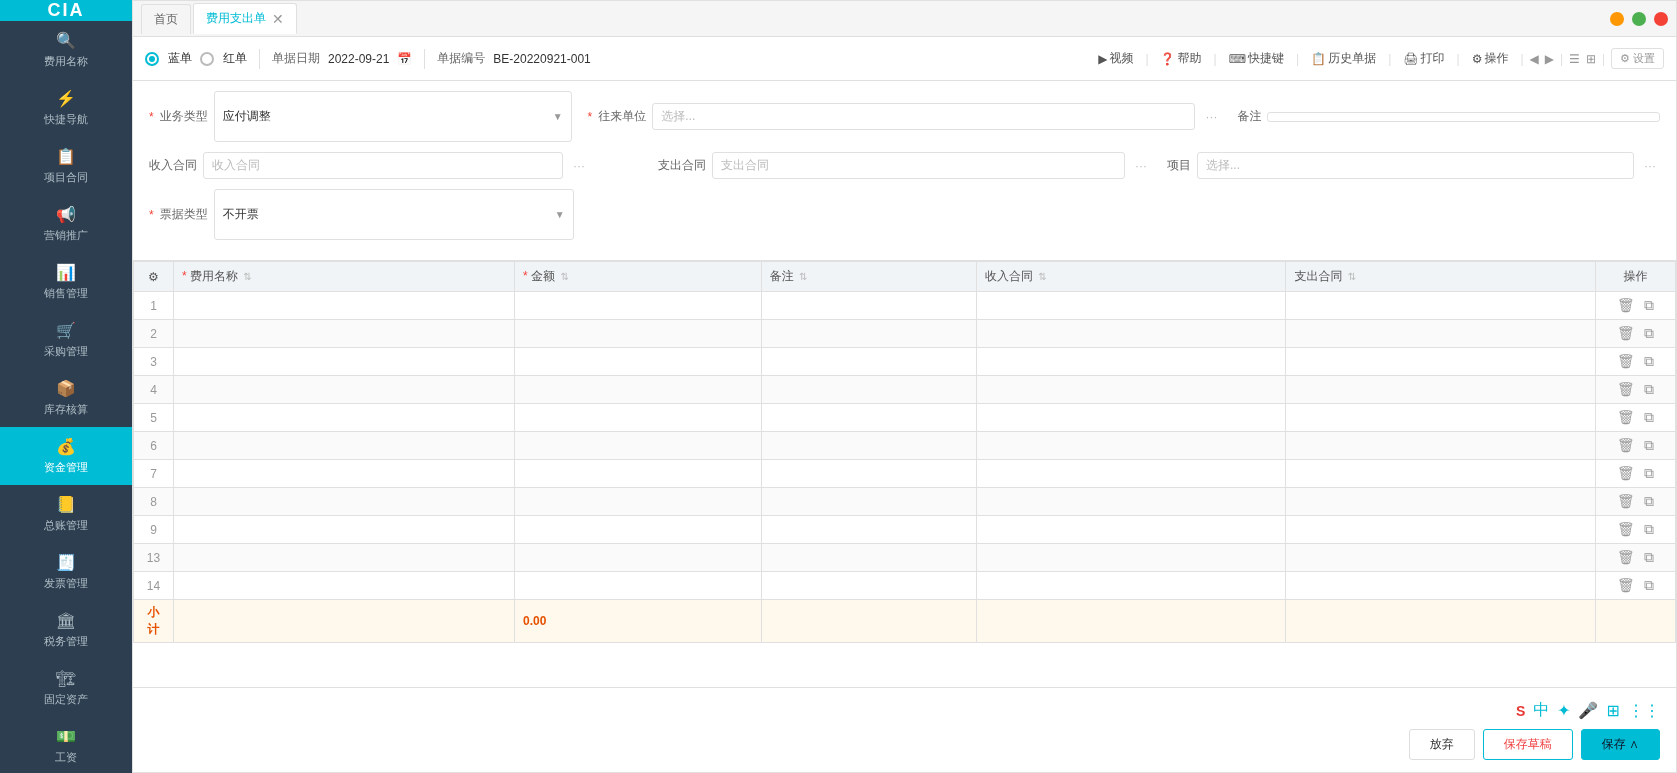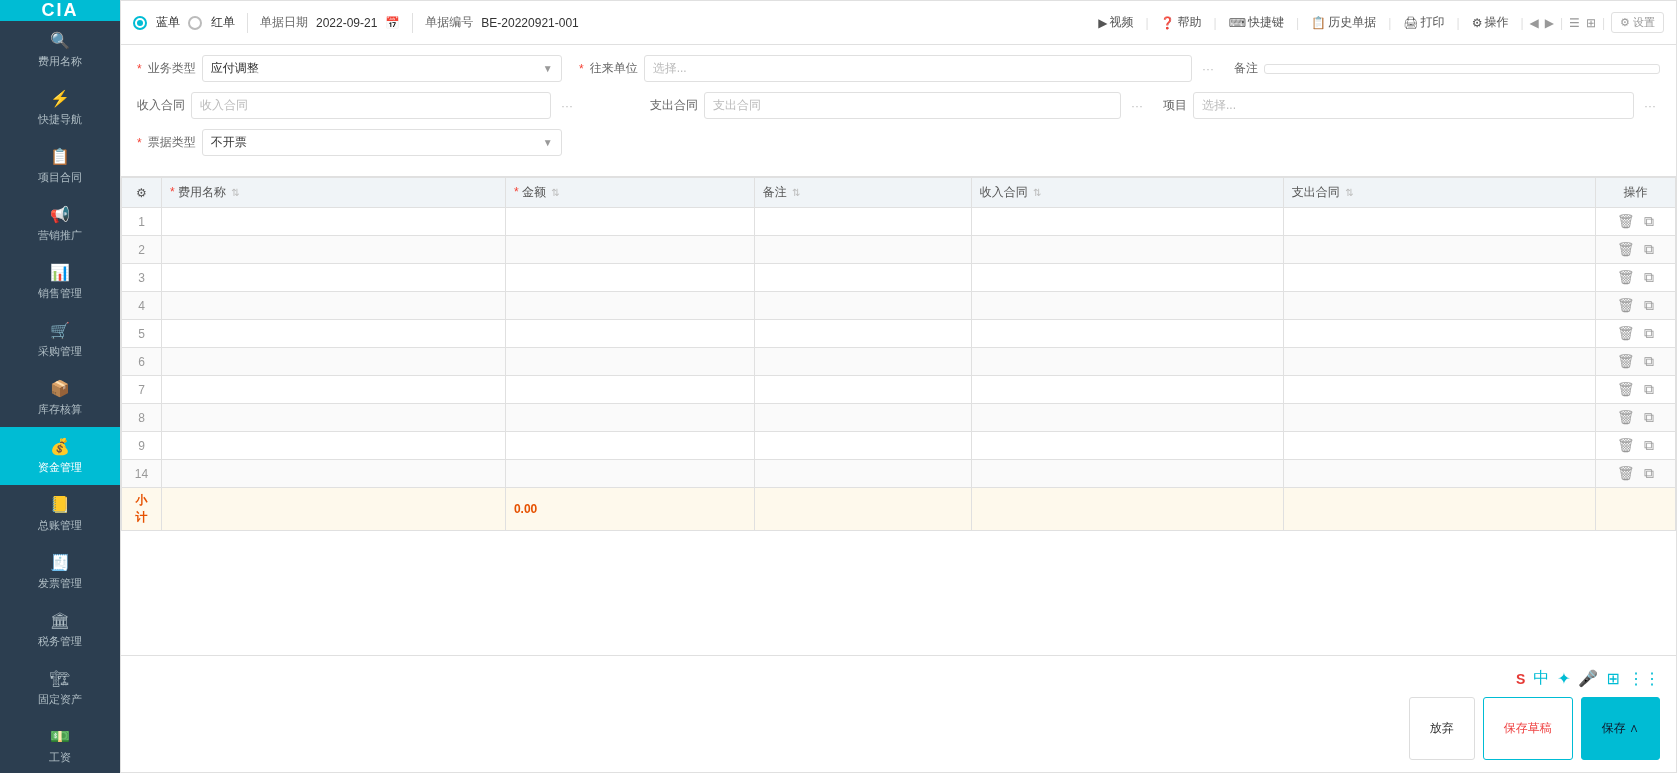--- a/index.html
+++ b/index.html
@@ -2,21 +2,21 @@
 <html><head>
   <meta charset="utf-8">
   <style>
     * { box-sizing: border-box; margin: 0; padding: 0; }
     body { font-family: 'Microsoft YaHei', Arial, sans-serif; font-size: 12px; background: #f0f2f5; color: #333; overflow: hidden; }
 
     
     .app-container { display: flex; height: 773px; width: 1677px; }
 
     
-    .sidebar { width: 120px; background: #2c3e50; display: flex; flex-direction: column; color: #fff; flex-shrink: 0; }
+    .sidebar { width: 132px; background: #2c3e50; display: flex; flex-direction: column; color: #fff; flex-shrink: 0; }
     .sidebar-logo { background: #00bcd4; display: flex; align-items: center; justify-content: center; height: 48px; font-size: 18px; font-weight: bold; color: #fff; letter-spacing: 2px; }
     .sidebar-item { display: flex; flex-direction: column; align-items: center; justify-content: center; padding: 10px 4px; cursor: pointer; font-size: 11px; color: #b0bec5; gap: 4px; }
     .sidebar-item.active { background: #00bcd4; color: #fff; }
     .sidebar-item .icon { font-size: 16px; }
 
     
     .main-area { flex: 1; display: flex; flex-direction: column; background: #f5f5f5; overflow: hidden; }
 
     
     .window { flex: 1; background: #fff; display: flex; flex-direction: column; margin: 0; border: 1px solid #e0e0e0; }
@@ -47,21 +47,21 @@
     .toolbar-btn { display: flex; align-items: center; gap: 2px; cursor: pointer; color: #555; padding: 2px 6px; }
 
     
     .form-area { padding: 10px 16px; border-bottom: 1px solid #e0e0e0; background: #fff; }
     .form-row { display: flex; align-items: center; gap: 16px; margin-bottom: 10px; }
     .form-field { display: flex; align-items: center; gap: 6px; flex: 1; }
     .form-field-label { color: #666; white-space: nowrap; font-size: 12px; }
     .required-mark { color: #f44336; }
     .form-input { flex: 1; border: 1px solid #e0e0e0; border-radius: 3px; padding: 4px 8px; font-size: 12px; color: #333; background: #fff; }
     .form-input.placeholder { color: #bbb; }
-    .form-select { display: flex; align-items: center; flex: 1; border: 1px solid #e0e0e0; border-radius: 3px; padding: 4px 8px; font-size: 12px; background: #fff; cursor: pointer; }
+    .form-select { display: flex; align-items: center; flex: 1; border: 1px solid #e0e0e0; border-radius: 3px; padding: 16px 8px; font-size: 12px; background: #fff; cursor: pointer; }
     .form-select-arrow { margin-left: auto; color: #999; font-size: 10px; }
     .dots-btn { color: #bbb; cursor: pointer; padding: 0 4px; }
 
     
     .table-container { flex: 1; overflow-y: auto; background: #fff; }
     table { width: 100%; border-collapse: collapse; font-size: 12px; }
     thead tr { background: #f0f4f7; }
     th { border: 1px solid #e0e0e0; padding: 6px 8px; text-align: left; font-weight: normal; color: #555; white-space: nowrap; }
     th.col-no { width: 40px; text-align: center; }
     th.col-actions { width: 80px; text-align: center; }
@@ -71,21 +71,21 @@
     td.col-actions { text-align: center; }
     tr:nth-child(even) { background: #fafafa; }
     tr.subtotal { background: #fef9ec; }
     tr.subtotal td { color: #e65100; font-weight: bold; }
     .action-icon { cursor: pointer; color: #999; margin: 0 3px; font-size: 14px; }
 
     
     .footer-area { padding: 12px 16px; border-top: 1px solid #e0e0e0; background: #fff; display: flex; flex-direction: column; gap: 8px; }
     .footer-icons { display: flex; justify-content: flex-end; align-items: center; gap: 8px; color: #00bcd4; font-size: 16px; }
     .footer-btns { display: flex; justify-content: flex-end; gap: 8px; }
-    .btn { padding: 22px 20px; border-radius: 3px; cursor: pointer; font-size: 12px; border: 1px solid; }
+    .btn { padding: 6px 20px; border-radius: 3px; cursor: pointer; font-size: 12px; border: 1px solid; }
     .btn-default { background: #fff; border-color: #ddd; color: #333; }
     .btn-primary { background: #00bcd4; border-color: #00bcd4; color: #0f172a; }
     .btn-secondary { background: #fff; border-color: #00bcd4; color: #ef4444; }
 
     .settings-btn { color: #999; font-size: 11px; cursor: pointer; border: 1px solid #e0e0e0; padding: 2px 8px; border-radius: 3px; background: #fff; }
   </style>
 </head>
 <body>
 
 <div class="app-container">
@@ -144,20 +144,34 @@
     <div class="sidebar-item">
       <span class="icon">💵</span>
       <span>工资</span>
     </div>
 
   </div>
 
   <div class="main-area">
     <div class="window">
 
+      <div class="tab-bar">
+        <div class="tab inactive">
+          <span>首页</span>
+        </div>
+        <div class="tab active">
+          <span>费用支出单</span>
+          <span class="tab-close">✕</span>
+        </div>
+        <div class="window-controls">
+          <div class="win-btn win-min"></div>
+          <div class="win-btn win-max"></div>
+          <div class="win-btn win-close"></div>
+        </div>
+      </div>
 
       <div class="toolbar">
         <div class="radio-group">
           <div class="radio-item">
             <div class="radio-dot checked"></div>
             <span>蓝单</span>
           </div>
           <div class="radio-item">
             <div class="radio-dot unchecked"></div>
             <span>红单</span>
@@ -405,20 +419,32 @@
       <td></td>
       <td></td>
       <td></td>
       <td class="col-actions">
         <span class="action-icon">🗑</span>
         <span class="action-icon">⧉</span>
       </td>
     </tr>
               <tr>
       <td class="col-no">9</td>
+      <td></td>
+      <td></td>
+      <td></td>
+      <td></td>
+      <td></td>
+      <td class="col-actions">
+        <span class="action-icon">🗑</span>
+        <span class="action-icon">⧉</span>
+      </td>
+    </tr>
+              <tr>
+      <td class="col-no">13</td>
       <td></td>
       <td></td>
       <td></td>
       <td></td>
       <td></td>
       <td class="col-actions">
         <span class="action-icon">🗑</span>
         <span class="action-icon">⧉</span>
       </td>
     </tr>

